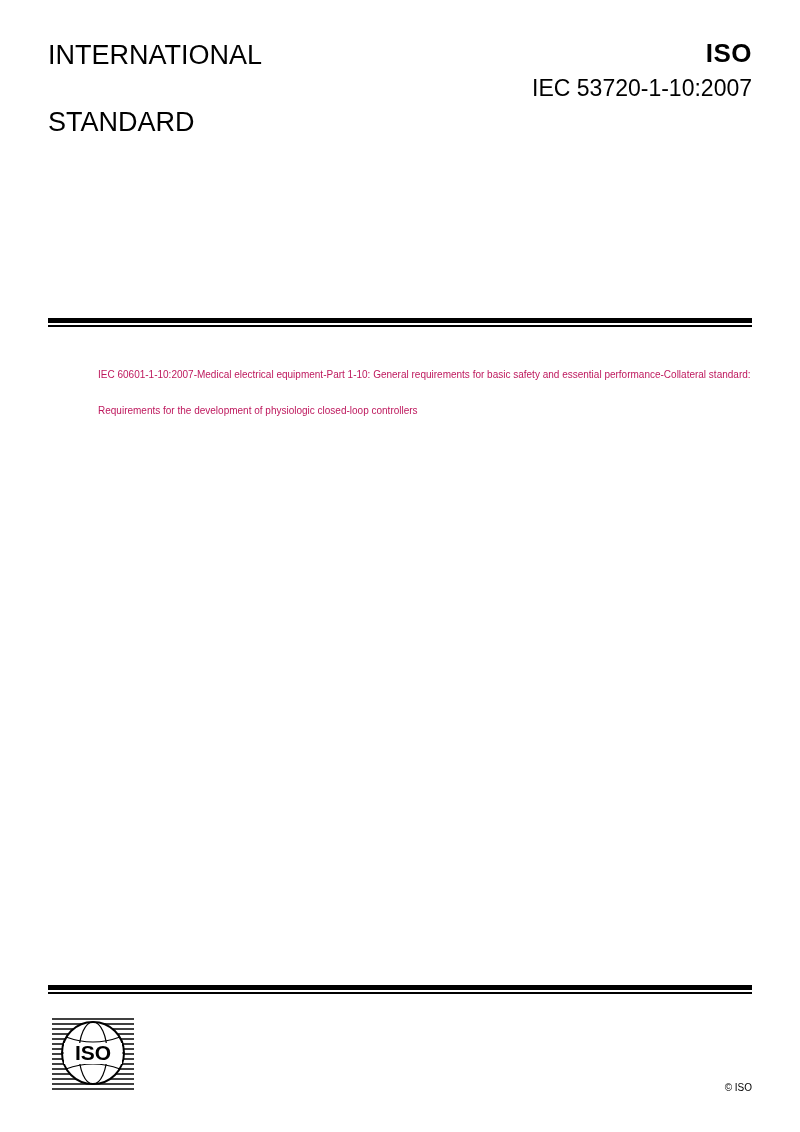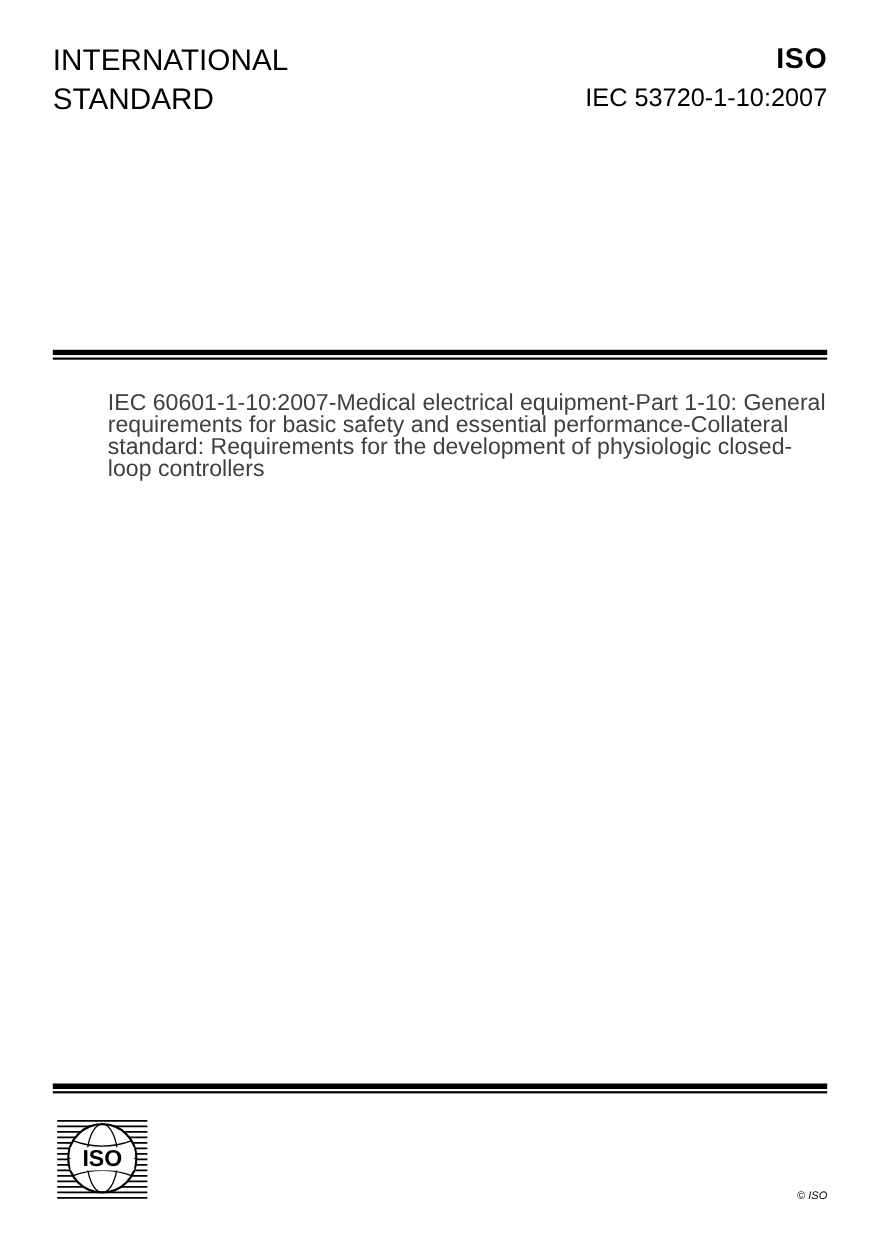--- a/index.html
+++ b/index.html
@@ -37,21 +37,21 @@
     left: 0;
     top: 0;
     width: 420px;
     font-size: 27px;
     line-height: 35px;
     font-weight: normal;
     letter-spacing: 0px;
     color: #000;
   }
   .title-left .l1 { display: block; }
-  .title-left .l2 { display: block; }
+  .title-left .l2 { display: block; margin-top: 32px; }
 
   .title-right {
     position: absolute;
     right: 0;
     top: 0;
     text-align: right;
     width: 420px;
   }
   .iso-mark {
     font-size: 26px;
@@ -86,43 +86,42 @@
   }
   #rule-top { top: 318px; }
   #rule-bottom { top: 985px; }
 
   
   .doc-title {
     position: absolute;
     left: 98px;
     top: 357px;
     width: 660px;
-    font-size: 21px;
-    line-height: 20px;
-    color: #404040;
+    font-size: 10px;
+    line-height: 36px;
+    color: #be185d;
   }
 
   
   .iso-logo {
     position: absolute;
     left: 50px;
     top: 1015px;
     width: 86px;
     height: 76px;
   }
   .iso-logo svg { display: block; }
 
   .copyright {
     position: absolute;
     right: 48px;
     top: 1082px;
     font-size: 10px;
     line-height: 12px;
     color: #000;
-    font-style: italic;
   }
 </style>
 </head>
 <body>
 
 <div class="page">
 
   <div class="header">
     <div class="title-left">
       <span class="l1">INTERNATIONAL</span>

